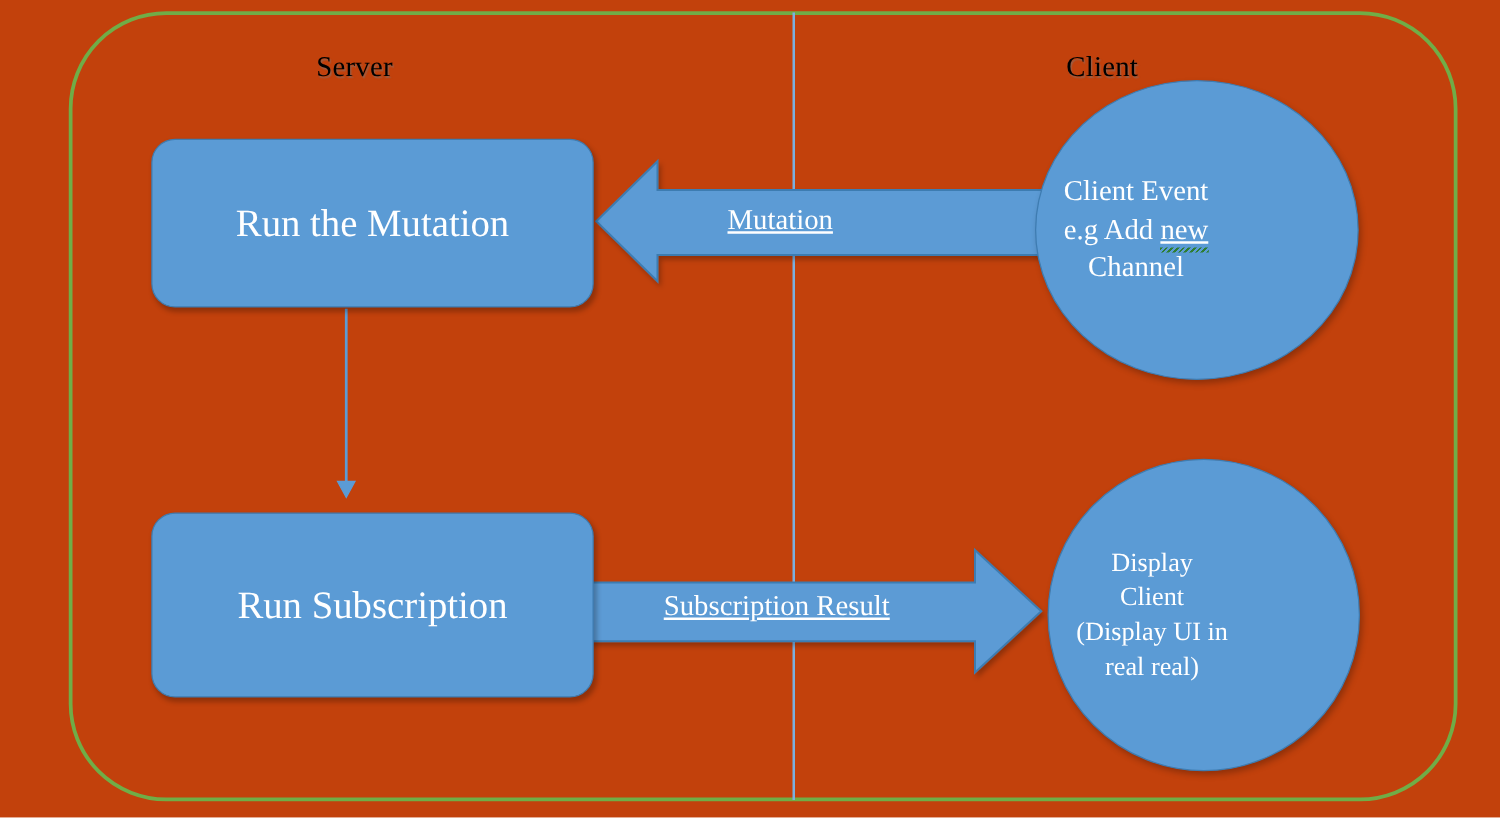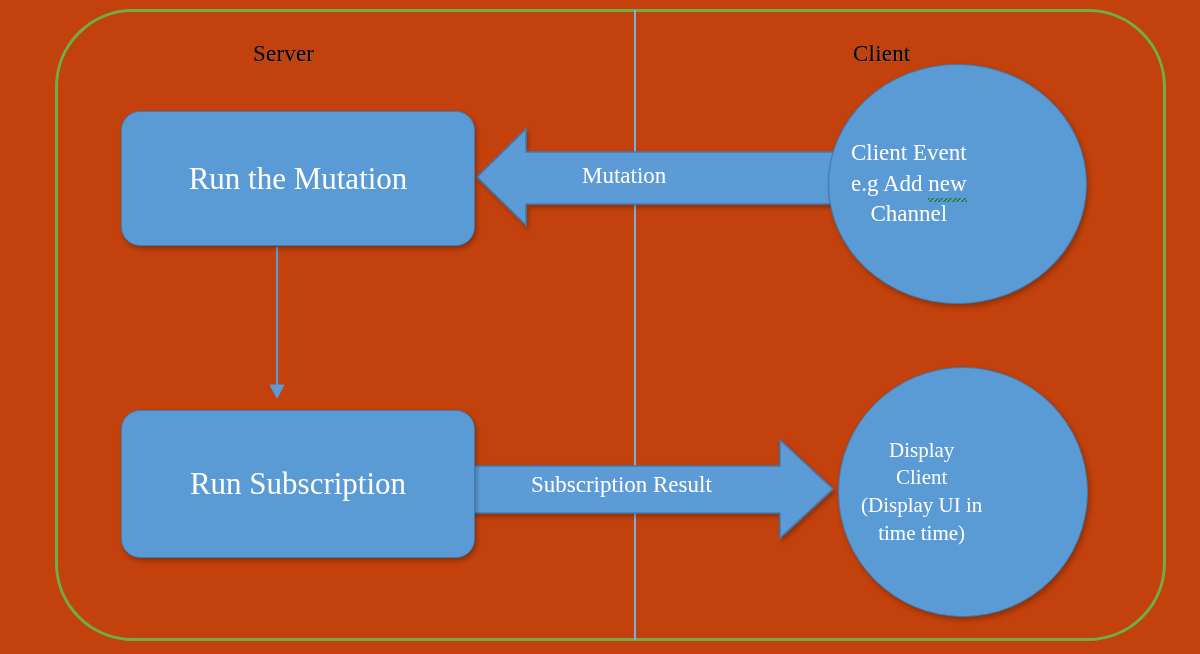--- a/index.html
+++ b/index.html
@@ -98,20 +98,21 @@
     left: 838px; top: 367px; width: 250px; height: 250px;
     font-size: 21px;
     line-height: 1.32;
   }
   .circle-text { padding: 0 22px; position: relative; }
 
   
   .squiggle {
     position: relative;
     display: inline-block;
+    text-decoration: underline;
   }
   .squiggle::after {
     content: "";
     position: absolute;
     left: 0; right: 0;
     bottom: -3px;
     height: 4px;
     background-image:
       repeating-linear-gradient(135deg,
         #2E7D32 0px, #2E7D32 1.6px,
@@ -127,20 +128,21 @@
     pointer-events: none;
   }
 
   
   .arrow-caption {
     position: absolute;
     color: #FFFFFF;
     font-size: 23px;
     white-space: nowrap;
     text-align: center;
+    text-decoration: underline;
   }
   #caption-mutation { left: 582px; top: 163px; }
   #caption-subscription-result { left: 531px; top: 472px; }
 
   .flow-caption {
     position: absolute;
     color: #000000;
     font-size: 23px;
     white-space: nowrap;
     text-shadow: 1px 1px 1px rgba(120,120,120,0.5);
@@ -191,21 +193,21 @@
       <span>e.g Add </span><span class="squiggle">new</span><br>
       <span>Channel</span>
     </div>
   </div>
 
   <div class="circle-node" id="circle-display-result">
     <div class="circle-text">
       <span>Display</span><br>
       <span>Client</span><br>
       <span>(Display UI in</span><br>
-      <span>time time)</span>
+      <span>real real)</span>
     </div>
   </div>
 
   <div class="arrow-caption" id="caption-mutation">Mutation</div>
 
   <div class="arrow-caption" id="caption-subscription-result">Subscription Result</div>
 
 
 </div>
 

